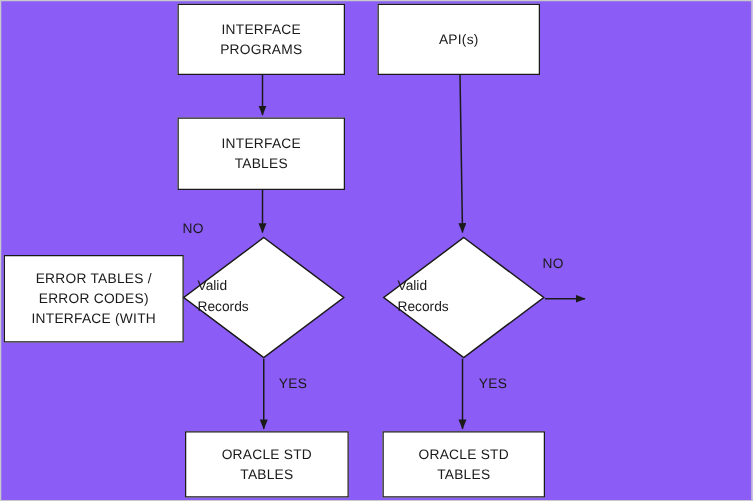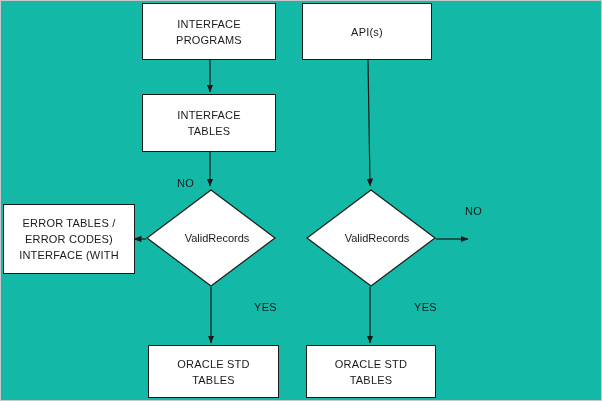--- a/index.html
+++ b/index.html
@@ -7,21 +7,21 @@
     padding: 0;
     background: #ffffff;
   }
   body {
     font-family: "Liberation Sans", sans-serif;
   }
   #canvas {
     position: relative;
     width: 602px;
     height: 401px;
-    background: #14b8a6;
+    background: #8b5cf6;
     border: 1px solid #c9c9c9;
     box-sizing: border-box;
     overflow: hidden;
   }
   .node {
     position: absolute;
     box-sizing: border-box;
     border: 1px solid #1a1a1a;
     background: #ffffff;
     display: flex;
@@ -44,37 +44,36 @@
   .diamond-wrap svg {
     display: block;
   }
   .diamond-label {
     position: absolute;
     left: 0;
     top: 0;
     width: 100%;
     height: 100%;
     display: flex;
-    flex-direction: row;
-    align-items: center;
+    flex-direction: column;
+    align-items: flex-start;
     justify-content: center;
     font-size: 11px;
     line-height: 17px;
     color: #1a1a1a;
     pointer-events: none;
     padding-left: 12px;
     box-sizing: border-box;
   }
   .edge-label {
     position: absolute;
     font-size: 11px;
     color: #1a1a1a;
     letter-spacing: 0.3px;
     white-space: nowrap;
-    margin-left: 31px;
   }
   #connectors {
     position: absolute;
     left: 0;
     top: 0;
     width: 602px;
     height: 401px;
     pointer-events: none;
   }
 </style>
@@ -112,21 +111,21 @@
 
   <div class="node" style="left:301px; top:2px; width:130px; height:57px;">
     <span class="node-line">API(s)</span>
   </div>
 
   <div class="node" style="left:141px; top:93px; width:134px; height:58px;">
     <span class="node-line">INTERFACE</span>
     <span class="node-line">TABLES</span>
   </div>
 
-  <div class="node" style="left:2px; top:203px; width:132px; height:70px;">
+  <div class="node" style="left:2px; top:203px; width:144px; height:70px;">
     <span class="node-line">ERROR TABLES /</span>
     <span class="node-line">ERROR CODES)</span>
     <span class="node-line">INTERFACE (WITH</span>
   </div>
 
   <div class="diamond-wrap" style="left:145px; top:188px; width:130px; height:98px;">
     <svg width="130" height="98" viewBox="0 0 130 98" xmlns="http://www.w3.org/2000/svg">
       <polygon points="65,1 129,49 65,97 1,49" fill="#ffffff" stroke="#1a1a1a" stroke-width="1.2"></polygon>
     </svg>
     <div class="diamond-label">

